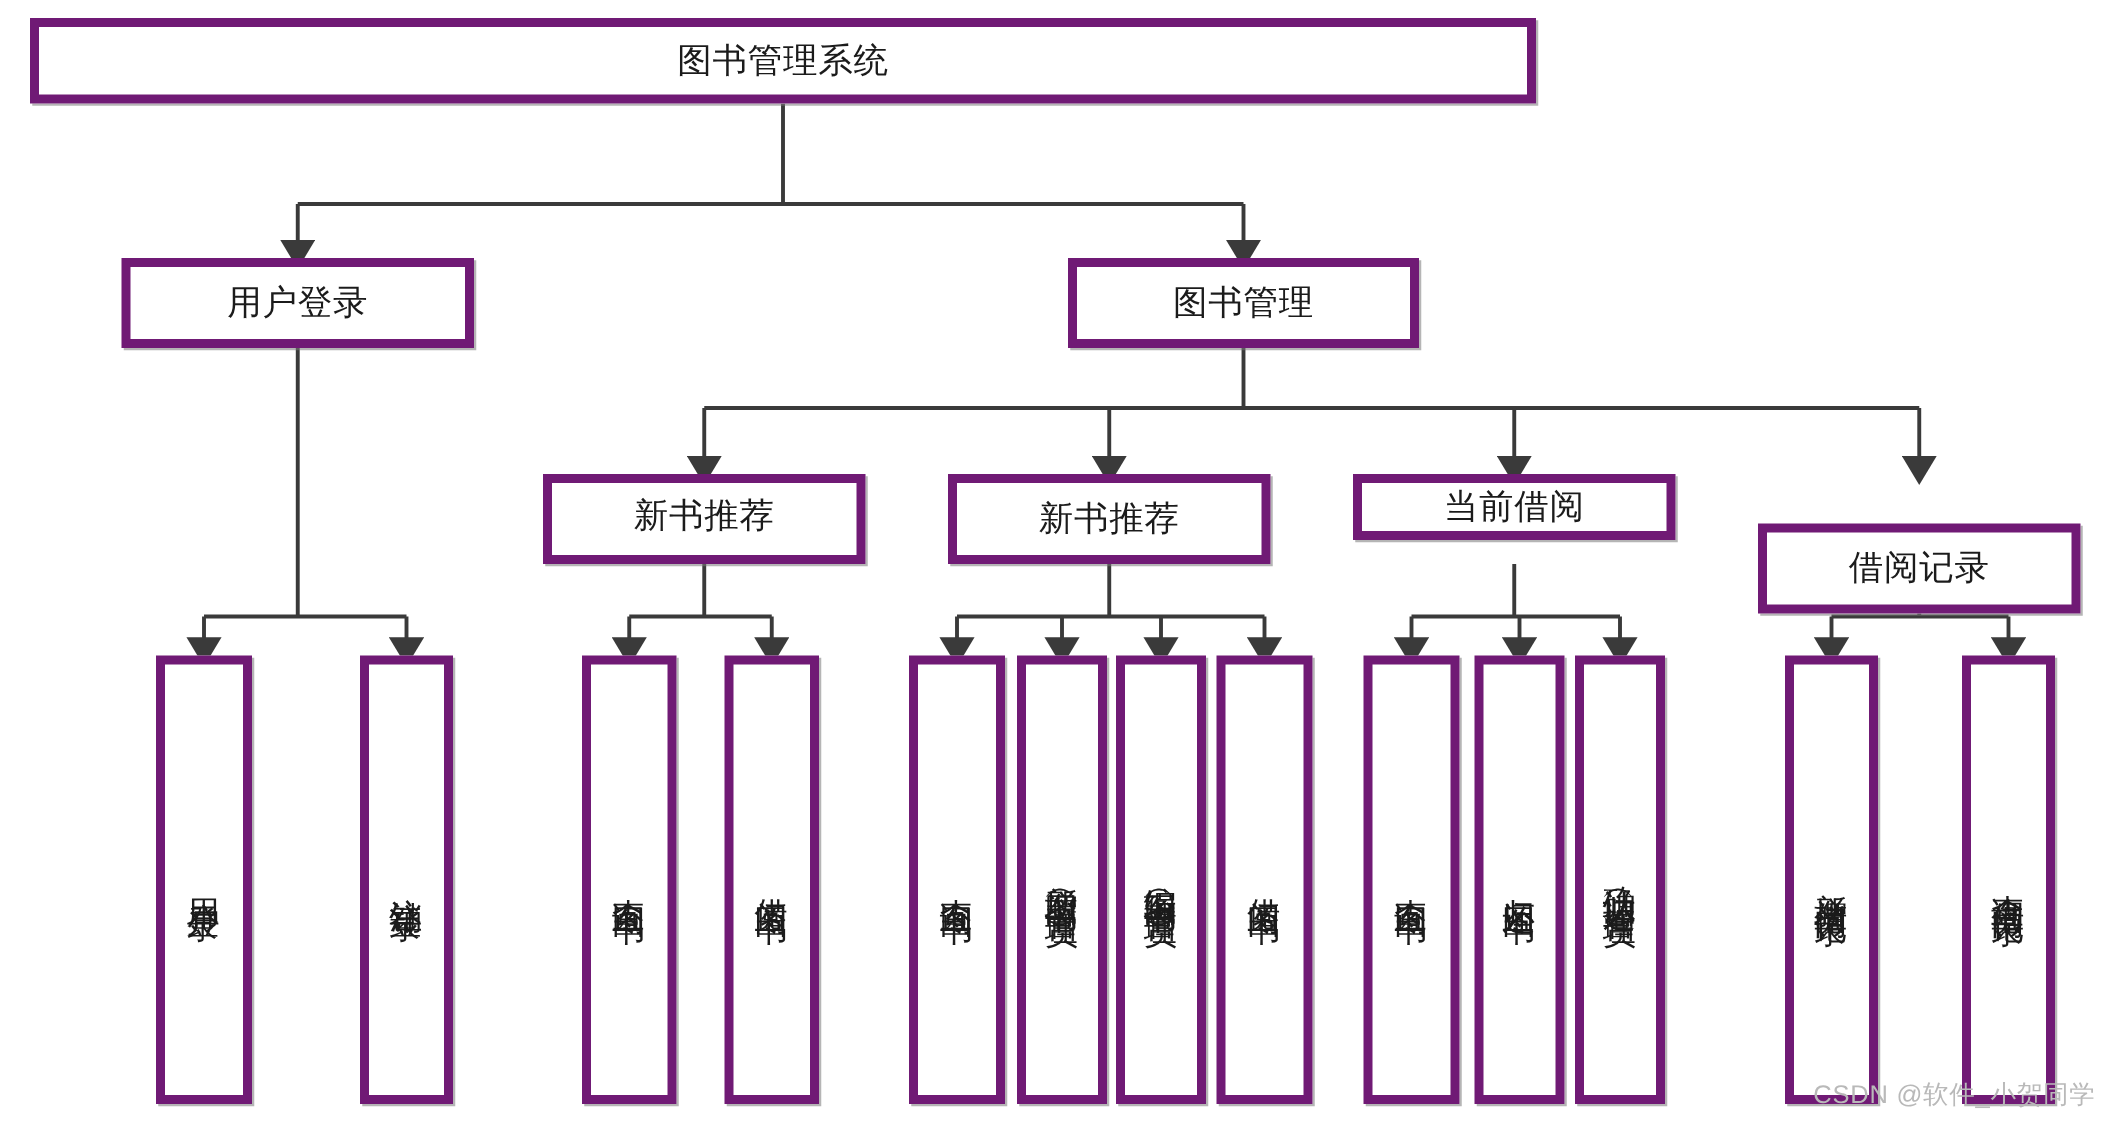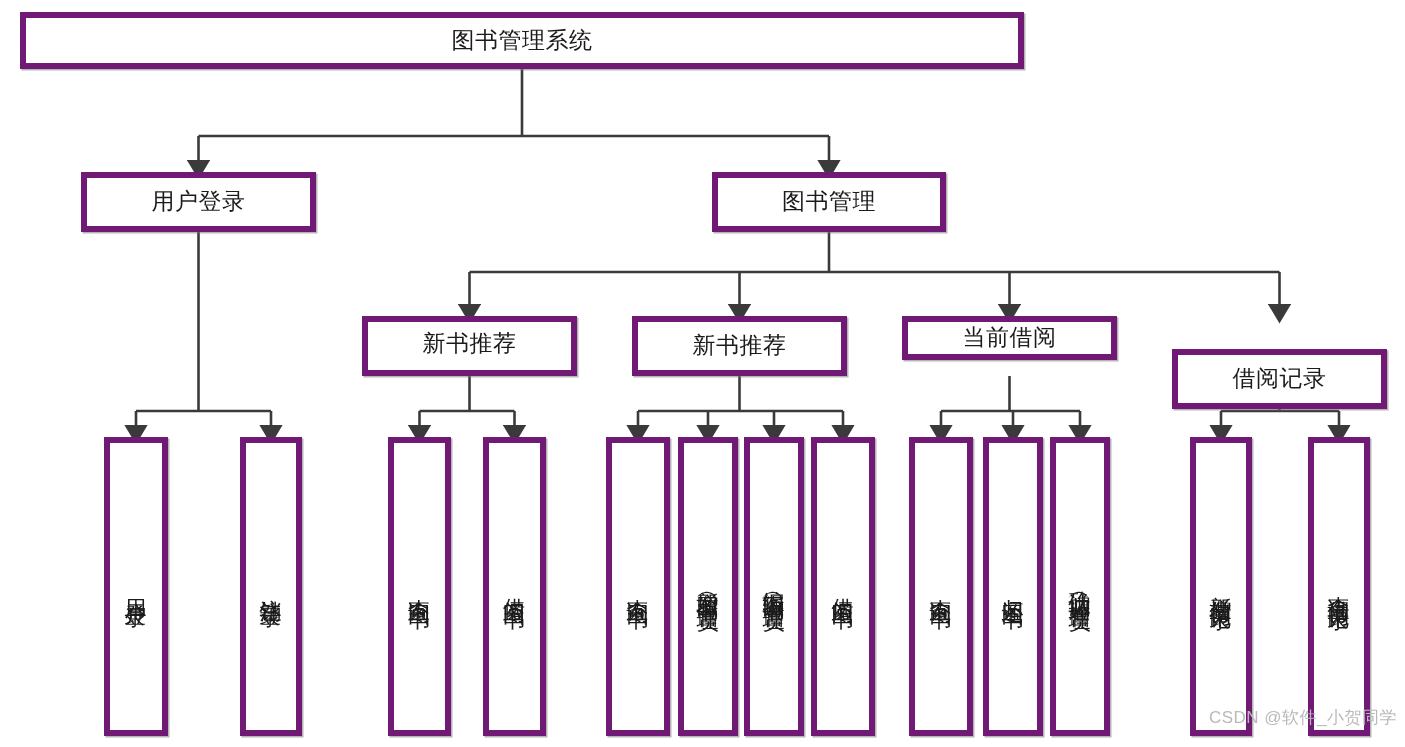--- a/index.html
+++ b/index.html
@@ -52,21 +52,21 @@
     writing-mode: vertical-rl;
     text-orientation: upright;
     font-size: 22px;
     letter-spacing: 3px;
     line-height: 1.05;
     white-space: nowrap;
   }
   #watermark {
     position: absolute;
     right: 8px;
-    bottom: 18px;
+    bottom: 6px;
     font-size: 17px;
     color: #b9b9b9;
     letter-spacing: 0.5px;
     white-space: nowrap;
     pointer-events: none;
   }
 </style>
 </head>
 <body>
 

